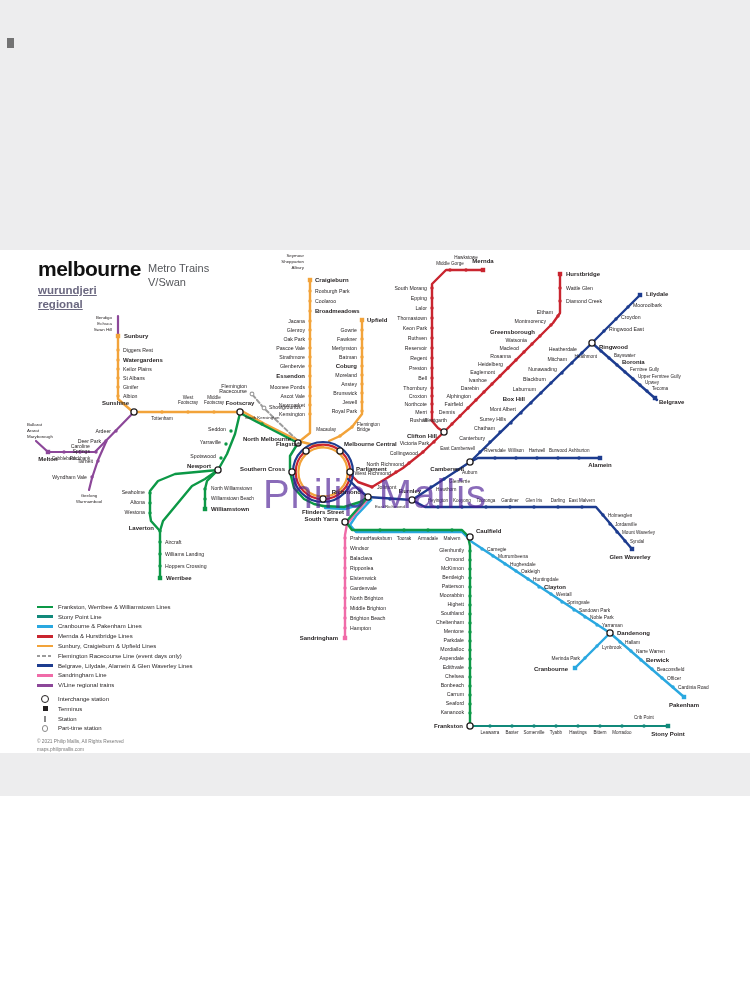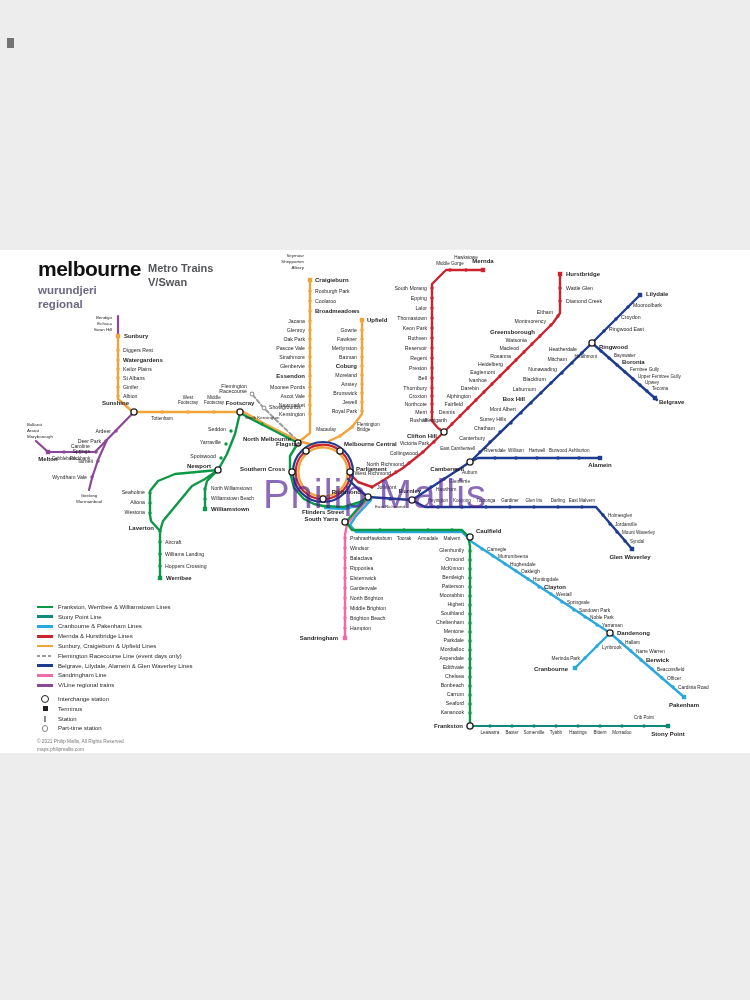--- a/index.html
+++ b/index.html
@@ -1,24 +1,24 @@
 <!DOCTYPE html>
 <html><head>
 <meta charset="utf-8">
 <style>
   html,body{margin:0;padding:0;}
-  .page{position:relative;width:750px;height:1000px;background:#ededee;overflow:hidden;font-family:"Liberation Sans",sans-serif;}
+  .page{position:relative;width:750px;height:796px;background:#ededee;overflow:hidden;font-family:"Liberation Sans",sans-serif;}
   .poster{position:absolute;left:0;top:250px;width:750px;height:503px;background:#ffffff;}
   .corner-mark{position:absolute;left:7px;top:38px;width:7px;height:10px;background:#4a4a4a;opacity:.75;}
   #map-svg{position:absolute;left:0;top:0;width:750px;height:1000px;}
   #map-svg text{font-family:"Liberation Sans",sans-serif;fill:#231f20;}
   .hdr{position:absolute;left:38px;top:258px;}
   .hdr-title{font-size:21px;font-weight:700;color:#111;letter-spacing:-.5px;line-height:1;}
-  .hdr-sub{font-size:11.5px;color:#6b6880;font-weight:700;line-height:1.25;margin-top:4px;}
-  .net{position:absolute;left:148px;top:261px;font-size:11px;font-weight:700;color:#54565a;line-height:1.3;}
+  .hdr-sub{font-size:11.5px;color:#6b6880;font-weight:700;line-height:1.25;margin-top:4px;text-decoration:underline;}
+  .net{position:absolute;left:148px;top:261px;font-size:11px;font-weight:400;color:#54565a;line-height:1.3;}
   .watermark{position:absolute;left:0;top:472px;width:750px;text-align:center;font-size:40px;color:#4c1d95;opacity:.65;letter-spacing:1px;pointer-events:none;}
   .legend{position:absolute;left:37px;top:602px;width:230px;}
   .lrow{display:flex;align-items:center;gap:5px;height:9.8px;}
   .lsw{display:inline-block;width:16px;height:2.6px;flex:0 0 16px;}
   .llb{font-size:6px;color:#231f20;white-space:nowrap;}
   .lsym{display:inline-flex;width:16px;flex:0 0 16px;justify-content:center;align-items:center;}
   .sym-interchange{width:6px;height:6px;border:1.4px solid #231f20;border-radius:50%;background:#fff;}
   .sym-terminus{width:5px;height:5px;background:#231f20;}
   .sym-station{width:2.6px;height:6px;background:#8a8a8a;}
   .sym-parttime{width:4.6px;height:4.6px;border:1.2px solid #8a8a8a;border-radius:50%;background:#fff;}

